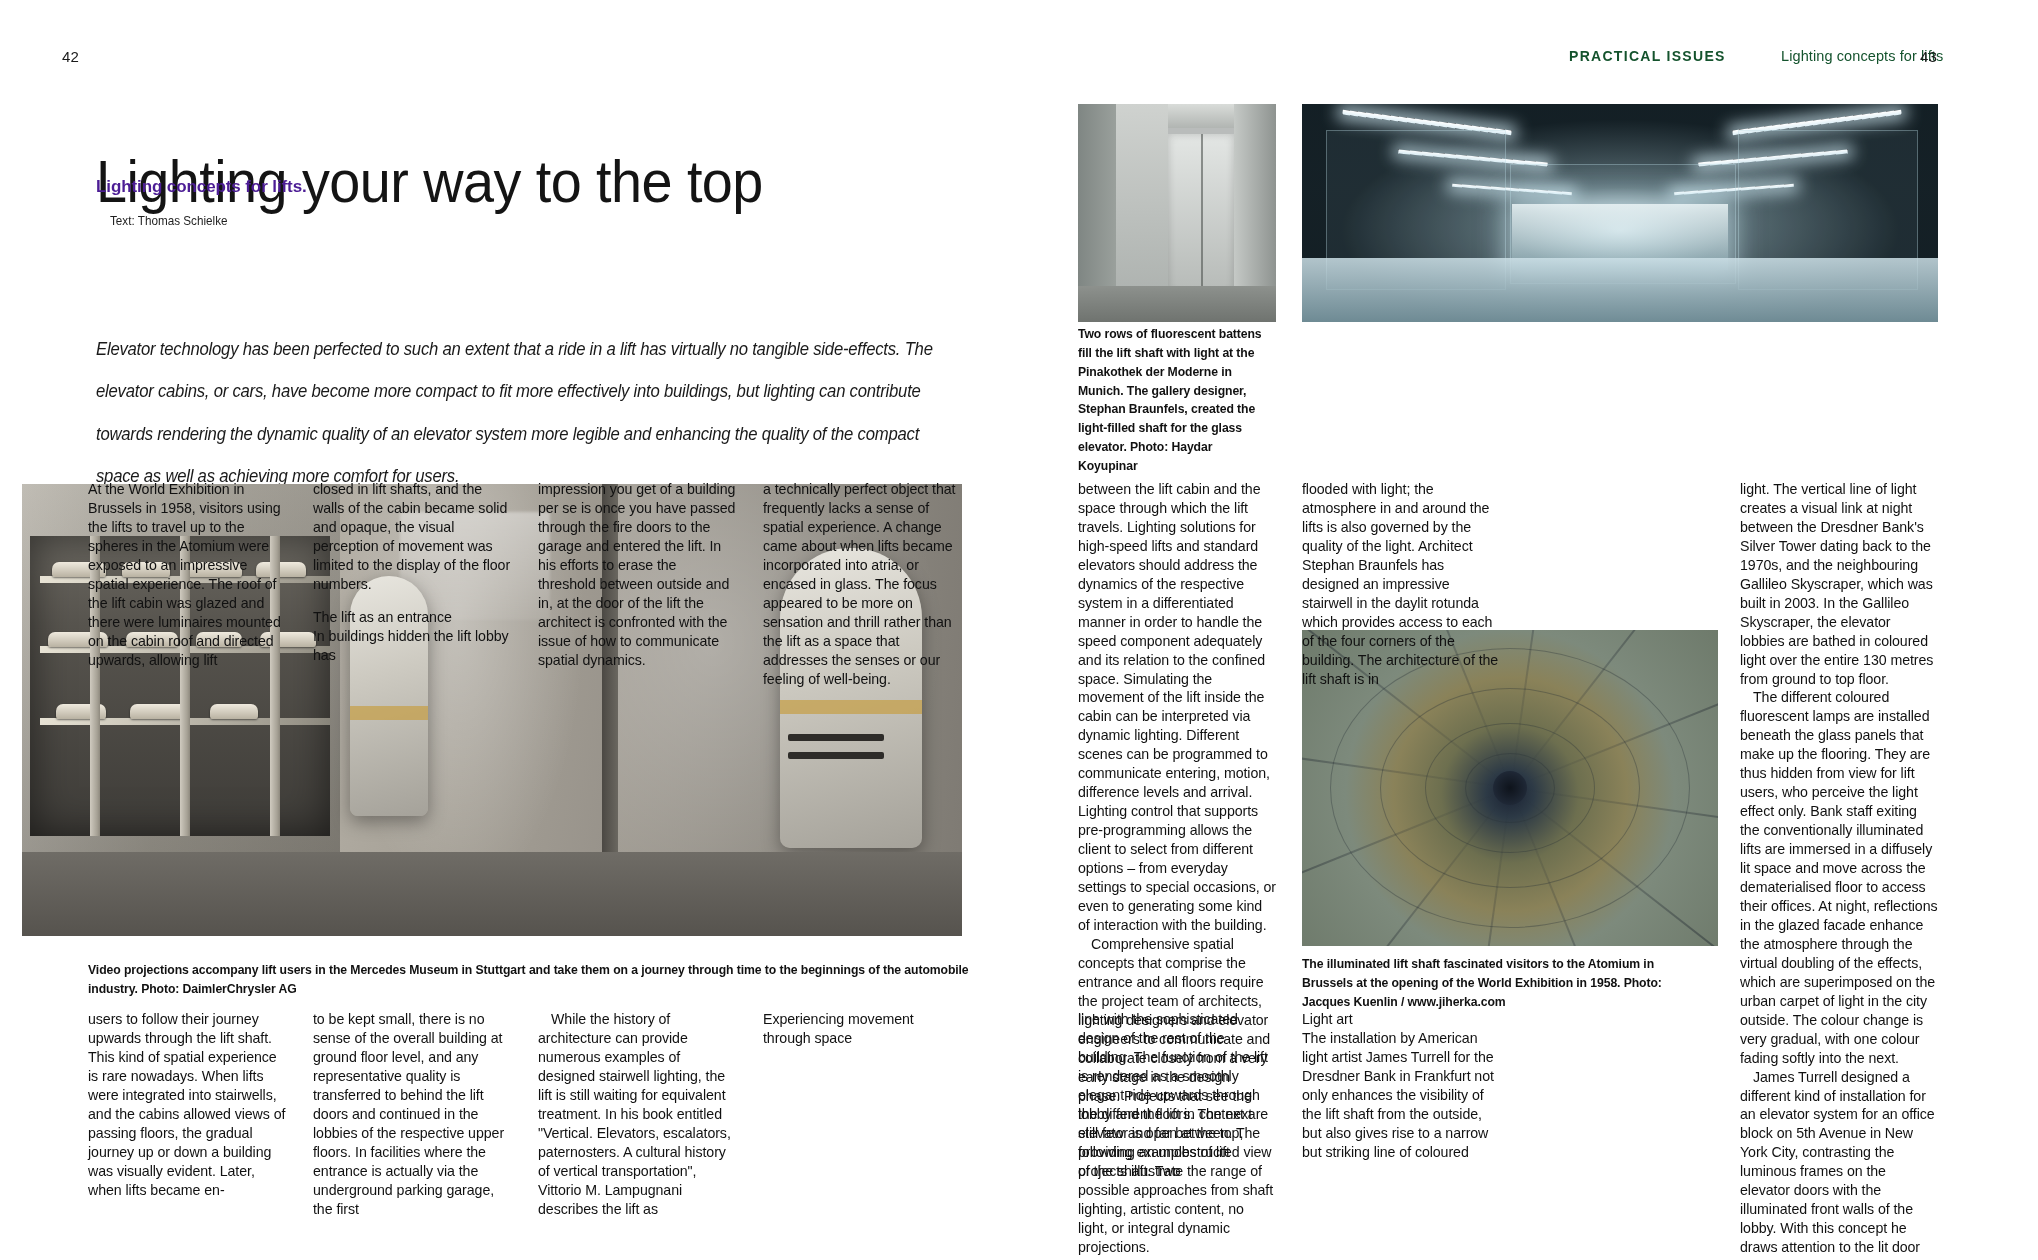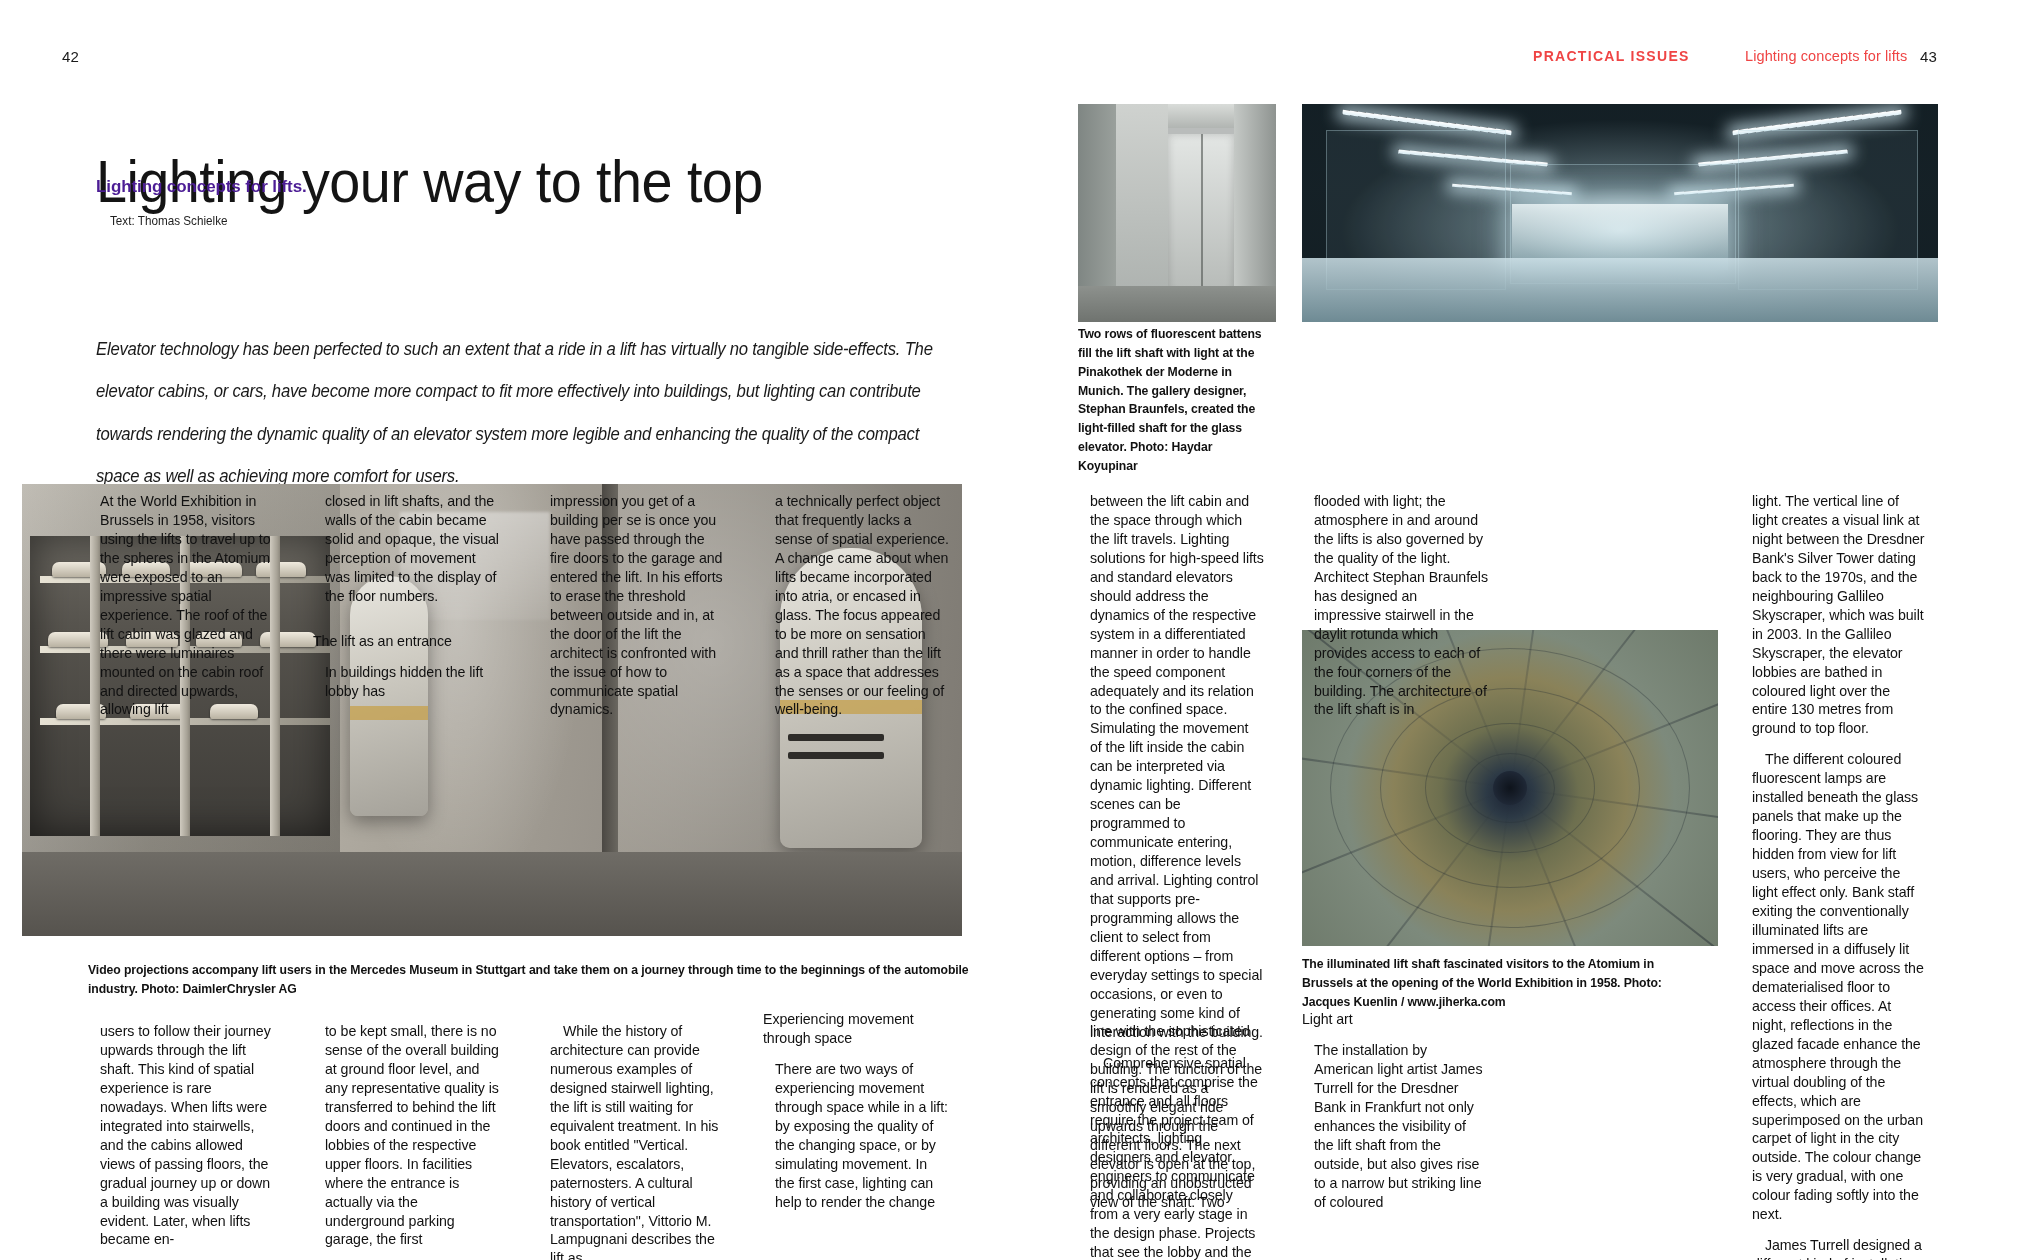--- a/index.html
+++ b/index.html
@@ -24,21 +24,22 @@
     color: #1a1a1a;
     letter-spacing: 0.2px;
   }
   .folio-left  { left: 62px;  top: 48px; }
   .folio-right { left: 1920px; top: 48px; }
 
   .runhead {
     position: absolute;
     top: 48px;
     font-size: 14.5px;
-    color: #ef4444;
+    color: #14532d;
+    margin-left: 36px;
   }
   .runhead-section {
     left: 1533px;
     font-weight: 700;
     letter-spacing: 1.3px;
     font-size: 14px;
   }
   .runhead-article {
     left: 1745px;
     font-weight: 400;
@@ -95,21 +96,21 @@
 
   
   .col {
     position: absolute;
     font-size: 14.2px;
     line-height: 1.335;
     color: #111;
     letter-spacing: -0.07px;
     text-align: left;
   }
-  .col p { margin: 12px; }
+  .col p { margin: 0; }
   .col p.indent { text-indent: 13px; }
   .col h3 {
     margin: 0;
     font-size: 14.2px;
     font-weight: 400;
     line-height: 1.335;
   }
   .col .gap { height: 14px; }
 
   
@@ -431,21 +432,20 @@
       <p>users to follow their journey upwards through the lift shaft. This kind of spatial experience is rare nowadays. When lifts were integrated into stairwells, and the cabins allowed views of passing floors, the gradual journey up or down a building was visually evident. Later, when lifts became en-</p>
     </div>
   <div class="col lc2 bot-row">
       <p>to be kept small, there is no sense of the overall building at ground floor level, and any representative quality is transferred to behind the lift doors and continued in the lobbies of the respective upper floors. In facilities where the entrance is actually via the underground parking garage, the first</p>
     </div>
   <div class="col lc3 bot-row">
       <p class="indent">While the history of architecture can provide numerous examples of designed stairwell lighting, the lift is still waiting for equivalent treatment. In his book entitled "Vertical. Elevators, escalators, paternosters. A cultural history of vertical transportation", Vittorio M. Lampugnani describes the lift as</p>
     </div>
   <div class="col lc4 bot-row">
       <h3>Experiencing movement through space</h3>
-      <p>There are two ways of experiencing movement through space while in a lift: by exposing the quality of the changing space, or by simulating movement. In the first case, lighting can help to render the change</p>
     </div>
 
   <div class="col rc1 top-row">
       <p>between the lift cabin and the space through which the lift travels. Lighting solutions for high-speed lifts and standard elevators should address the dynamics of the respective system in a differentiated manner in order to handle the speed component adequately and its relation to the confined space. Simulating the movement of the lift inside the cabin can be interpreted via dynamic lighting. Different scenes can be programmed to communicate entering, motion, difference levels and arrival. Lighting control that supports pre-programming allows the client to select from different options – from everyday settings to special occasions, or even to generating some kind of interaction with the building.</p>
       <p class="indent">Comprehensive spatial concepts that comprise the entrance and all floors require the project team of architects, lighting designers and elevator engineers to communicate and collaborate closely from a very early stage in the design phase. Projects that see the lobby and the lift in context are still few and far between. The following examples of lift projects illustrate the range of possible approaches from shaft lighting, artistic content, no light, or integral dynamic projections.</p>
       <div class="gap"></div>
     </div>
   <div class="col rc2 top-row">
       <p>flooded with light; the atmosphere in and around the lifts is also governed by the quality of the light. Architect Stephan Braunfels has designed an impressive stairwell in the daylit rotunda which provides access to each of the four corners of the building. The architecture of the lift shaft is in</p>
     </div>

